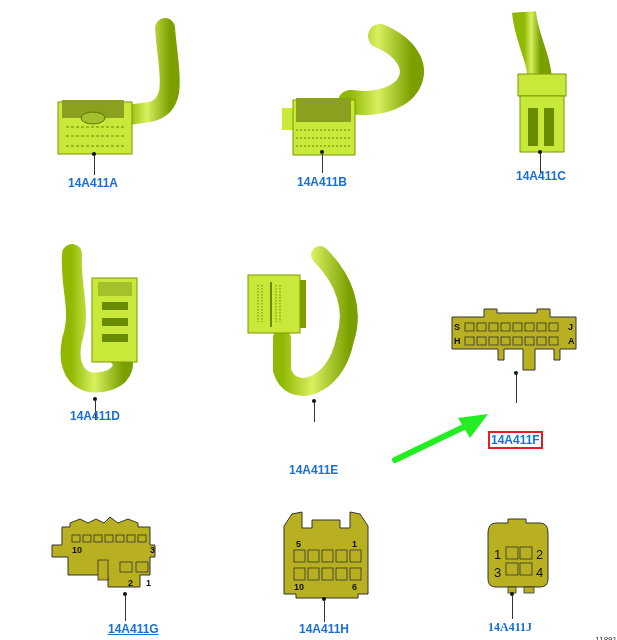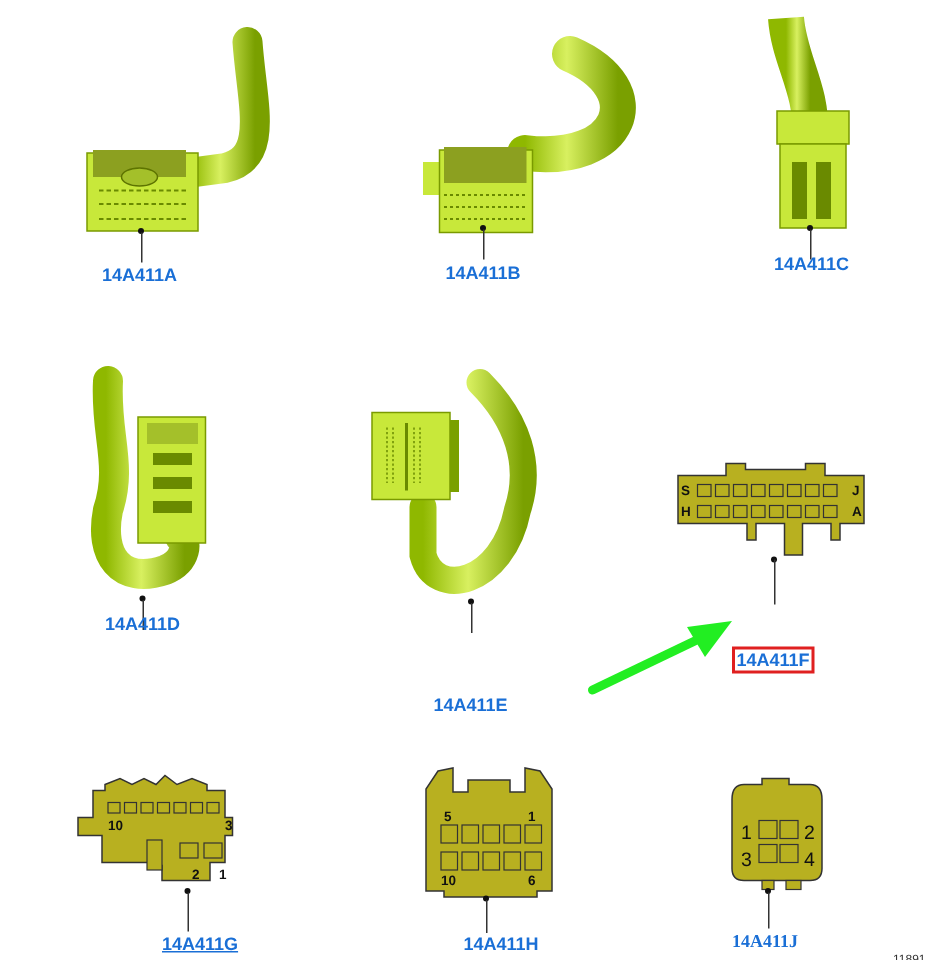--- a/index.html
+++ b/index.html
@@ -188,21 +188,21 @@
         <rect x="66" y="68" width="11" height="12"></rect>
         <rect x="80" y="68" width="11" height="12"></rect>
     </g>
     <text class="pin" x="26" y="47">5</text>
     <text class="pin" x="82" y="47">1</text>
     <text class="pin" x="24" y="90">10</text>
     <text class="pin" x="82" y="90">6</text>
   </svg>
   <div class="dot" style="left:52px;top:97px;"></div>
   <div class="leader" style="left:54px;top:100px;height:22px;"></div>
-  <div class="label" style="left:29px;top:122px;margin-left:10px;">14A411H</div>
+  <div class="label" style="left:29px;top:122px;">14A411H</div>
 </div>
 
 <div class="cell" style="left:470px;top:505px;width:147px;height:135px;">
   <svg width="147" height="135">
     <path d="M26 18 L38 18 L38 14 L56 14 L56 18 L70 18 Q78 18 78 28 L78 74 Q78 82 70 82 L26 82 Q18 82 18 74 L18 28 Q18 18 26 18 Z" fill="#b8b020" stroke="#333" stroke-width="1"></path>
     <rect x="38" y="82" width="8" height="6" fill="#b8b020" stroke="#333" stroke-width="0.8"></rect>
     <rect x="54" y="82" width="10" height="6" fill="#b8b020" stroke="#333" stroke-width="0.8"></rect>
     <g fill="#b8b020" stroke="#333" stroke-width="0.8">
       <rect x="36" y="42" width="12" height="12"></rect>
         <rect x="50" y="42" width="12" height="12"></rect>

